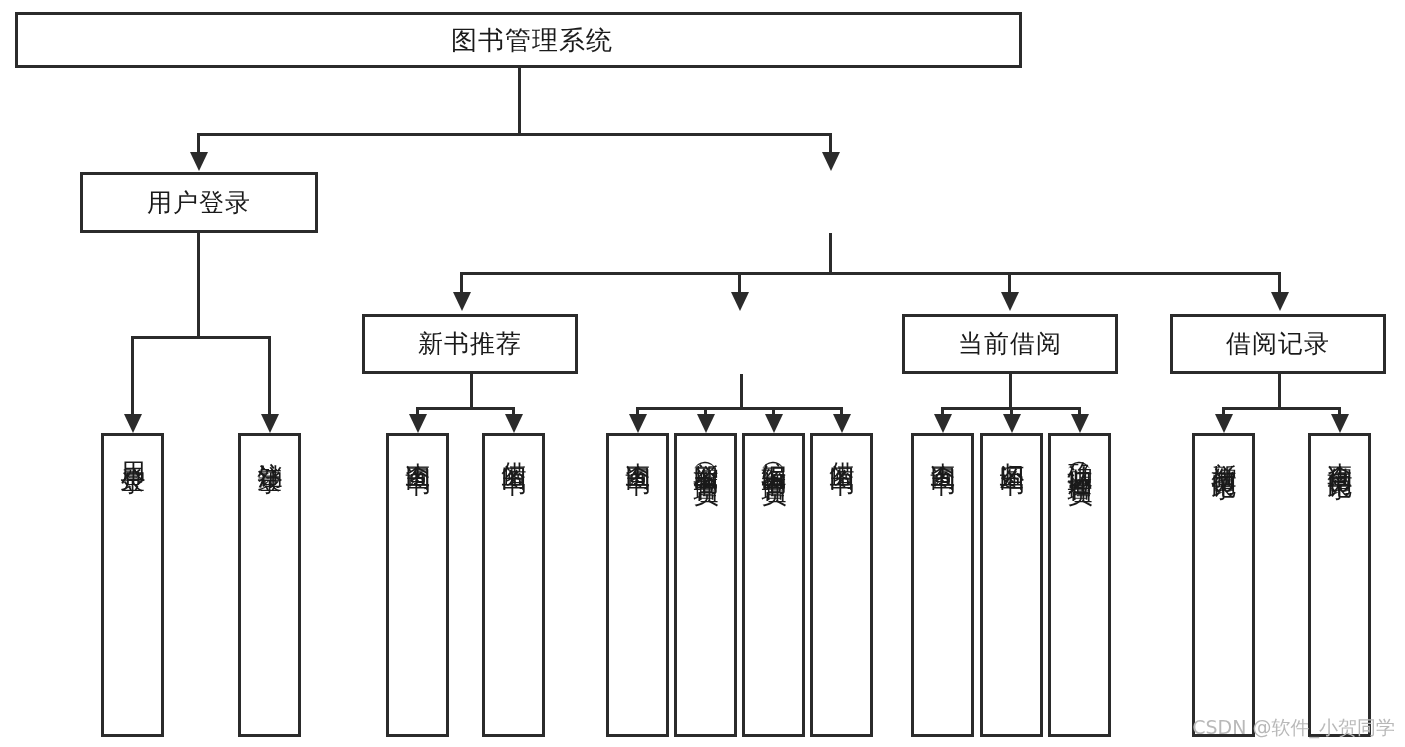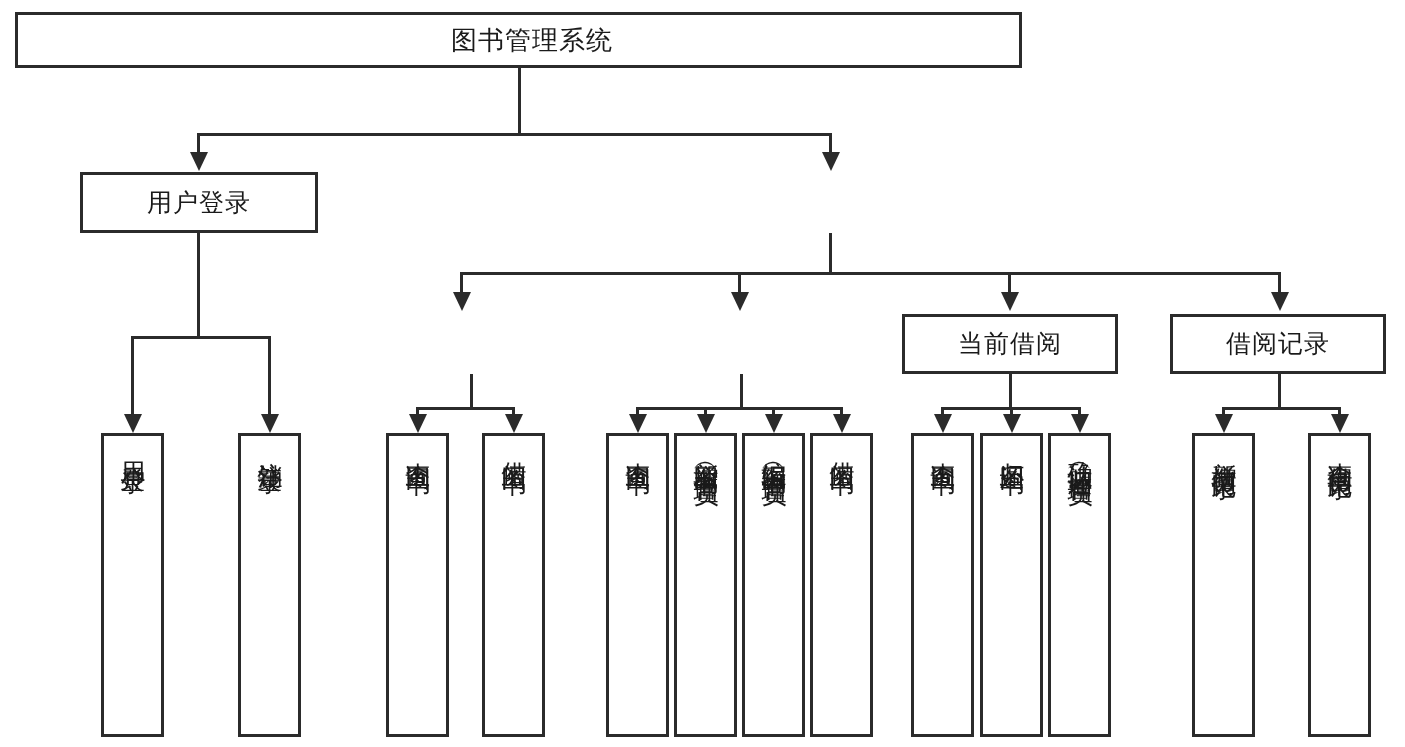--- a/index.html
+++ b/index.html
@@ -118,20 +118,23 @@
   <div class="hline" style="left:460px; top:272px; width:821px;"></div>
   <div class="vline" style="left:460px; top:272px; height:22px;"></div>
   <div class="arrow" style="left:453px; top:292px;"></div>
   <div class="vline" style="left:738px; top:272px; height:22px;"></div>
   <div class="arrow" style="left:731px; top:292px;"></div>
   <div class="vline" style="left:1008px; top:272px; height:22px;"></div>
   <div class="arrow" style="left:1001px; top:292px;"></div>
   <div class="vline" style="left:1278px; top:272px; height:22px;"></div>
   <div class="arrow" style="left:1271px; top:292px;"></div>
 
+  <div class="node horiz" style="left:362px; top:314px; width:216px; height:60px;">
+    <span>新书推荐</span>
+  </div>
   <div class="node horiz" style="left:902px; top:314px; width:216px; height:60px;">
     <span>当前借阅</span>
   </div>
   <div class="node horiz" style="left:1170px; top:314px; width:216px; height:60px;">
     <span>借阅记录</span>
   </div>
 
   <div class="vline" style="left:470px; top:374px; height:33px;"></div>
   <div class="hline" style="left:416px; top:407px; width:99px;"></div>
   <div class="vline" style="left:416px; top:407px; height:9px;"></div>
@@ -203,14 +206,15 @@
     <span class="vert-text">确认归还（管理员）</span>
   </div>
 
   <div class="node vert" style="left:1192px; top:433px; width:63px; height:304px;">
     <span class="vert-text">新增借阅记录</span>
   </div>
   <div class="node vert" style="left:1308px; top:433px; width:63px; height:304px;">
     <span class="vert-text">查询借阅记录</span>
   </div>
 
+  <div id="watermark">CSDN @软件_小贺同学</div>
 
 </div>
 
 </body></html>

